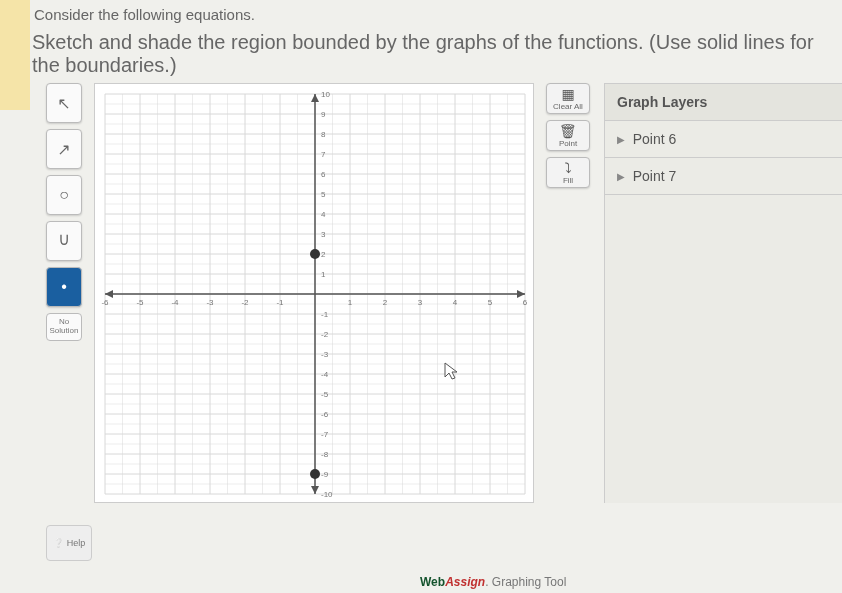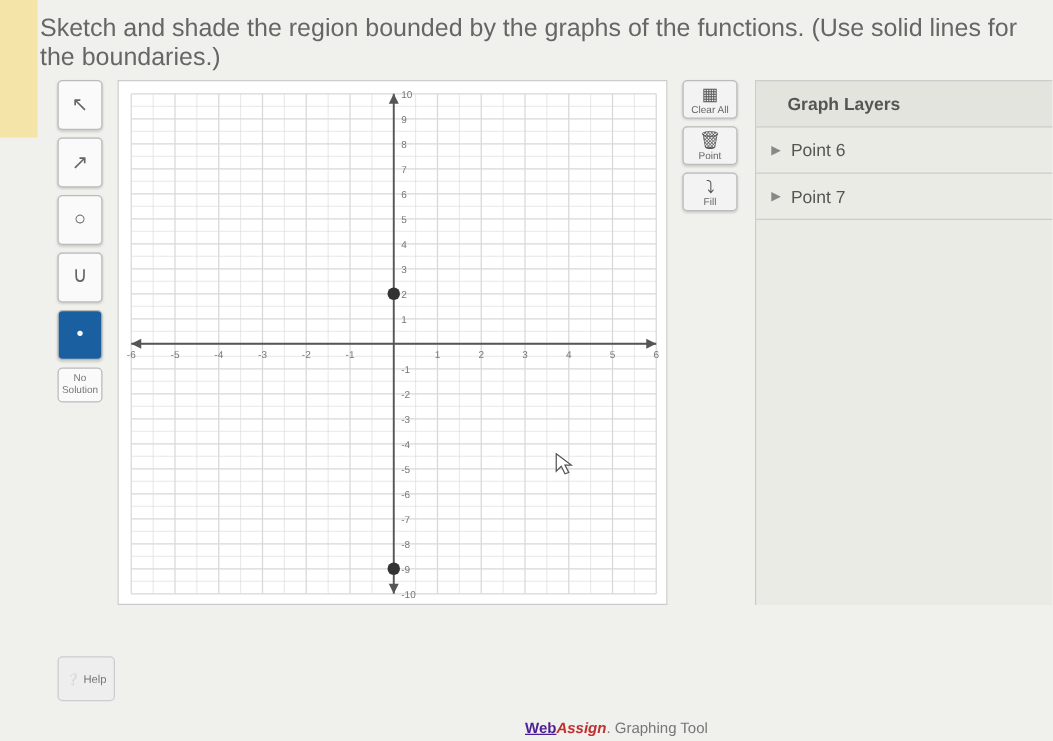--- a/index.html
+++ b/index.html
@@ -116,21 +116,21 @@
     max-width: 250px;
     background: #ebebe6;
     border-left: 1px solid #ccc;
     height: 420px;
     margin-left: 4px;
   }
   .layers-head {
     background: #e4e4de;
     border-bottom: 1px solid #ccc;
     border-top: 1px solid #ccc;
-    padding: 10px 25px;
+    padding: 10px 12px;
     font-weight: bold;
     font-size: 14px;
     color: #555;
   }
   .layer-row {
     border-bottom: 1px solid #ccc;
     padding: 10px 12px;
     font-size: 14px;
     color: #555;
     display: flex;
@@ -149,33 +149,34 @@
     font-size: 9px;
     color: #777;
   }
   .footer {
     position: absolute;
     bottom: 4px;
     left: 420px;
     font-size: 12px;
     color: #777;
   }
-  .footer b { color: #4c1d95; text-decoration: underline; }
+  .footer b { color: #14532d; }
   .footer .assign { color: #c03030; font-weight: bold; font-style: italic; }
   .cursor-arrow {
     position: absolute;
     pointer-events: none;
   }
 </style>
 </head>
 <body>
 
 <div class="left-band"></div>
 
 <div class="content">
+  <div class="prompt">Consider the following equations.</div>
   <div class="sub-prompt">Sketch and shade the region bounded by the graphs of the functions. (Use solid lines for the boundaries.)</div>
 
   <div class="tool-area">
     <div class="tool-col">
       <div class="tool-btn">
           <span>↖</span>
         </div>
       <div class="tool-btn">
           <span>↗</span>
         </div>

